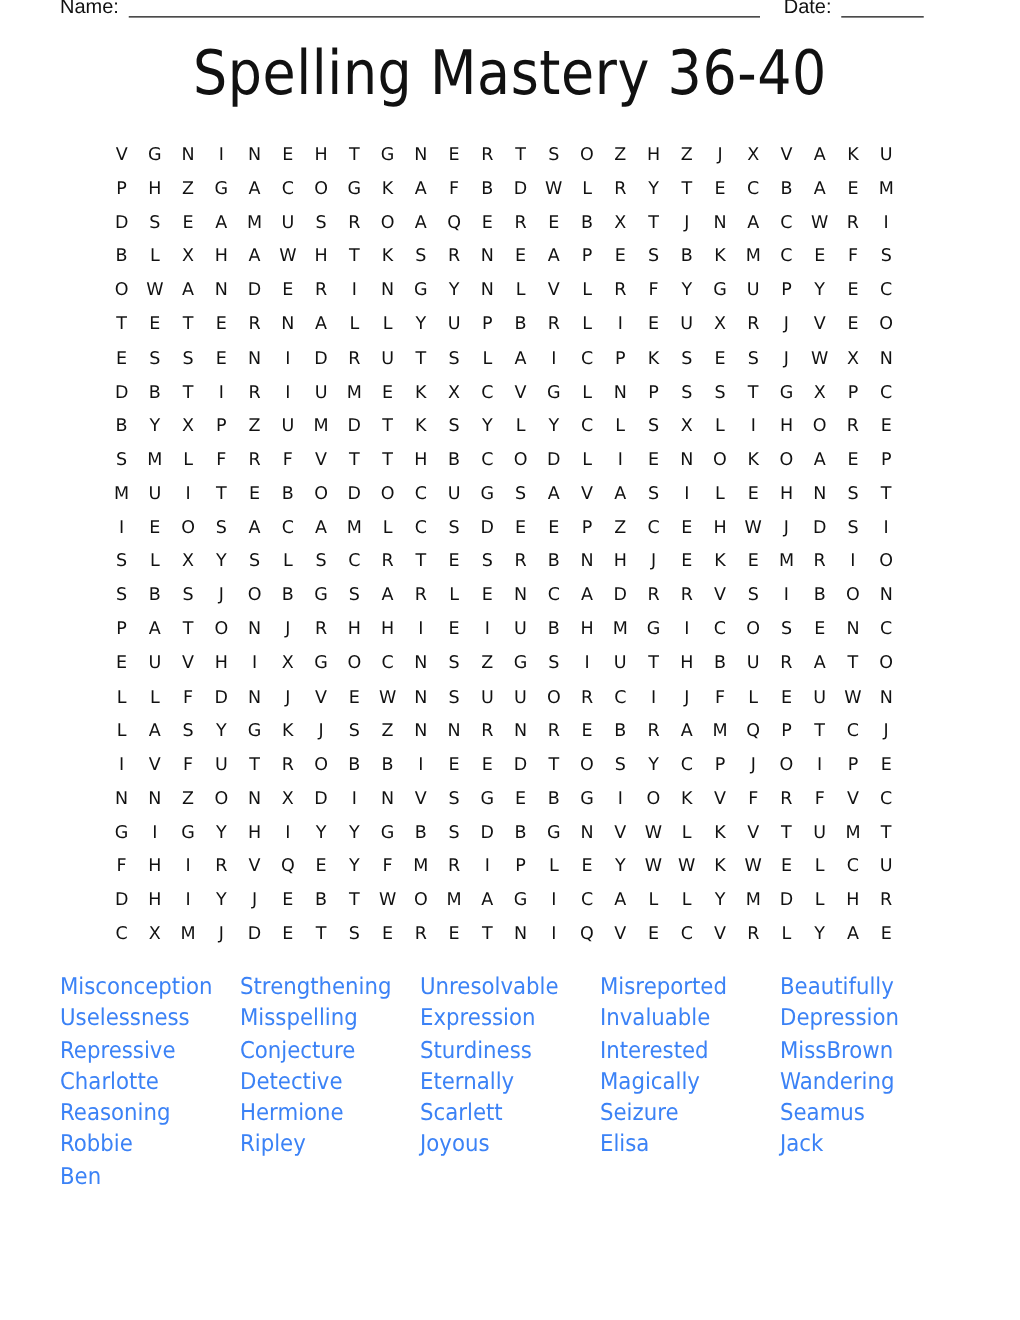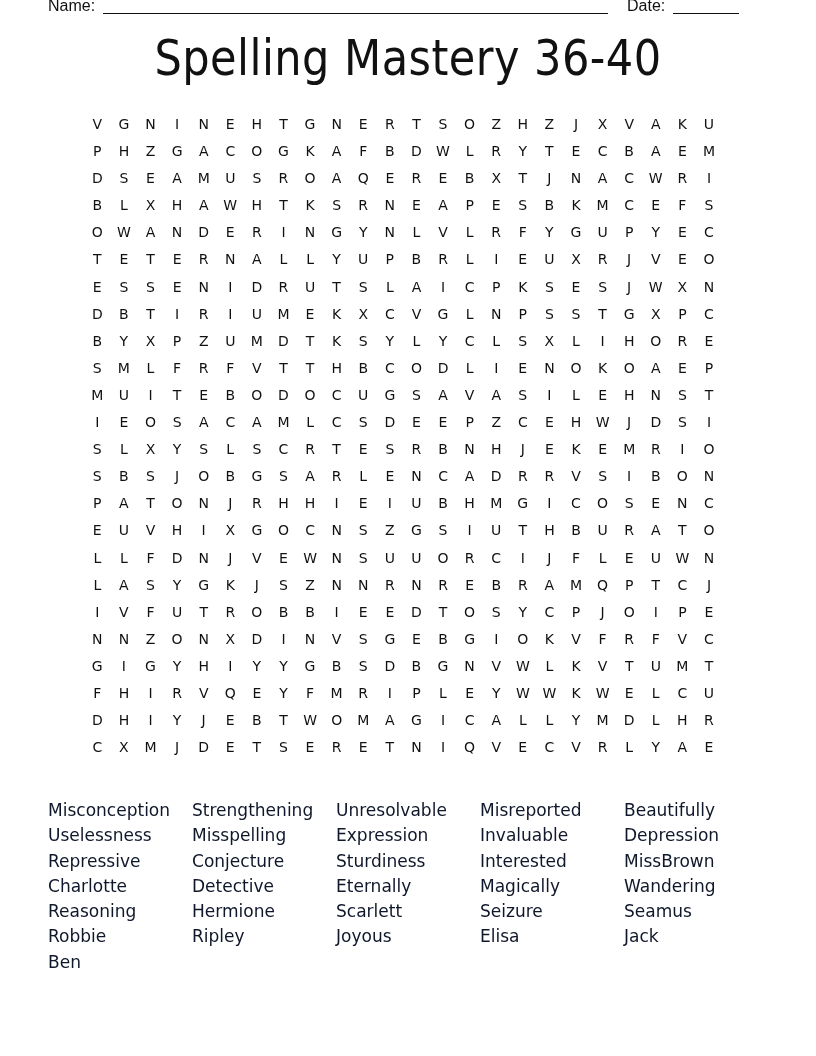--- a/index.html
+++ b/index.html
@@ -20,21 +20,21 @@
     }
     .grid {
       position: absolute; top: 114px; left: 84px;
       display: grid; grid-template-columns: repeat(24, 26.6px); grid-auto-rows: 27.1px;
       font-family: "DejaVu Sans", sans-serif; font-size: 14px; color: #111;
     }
     .cell { text-align: center; line-height: 20px; }
     .words {
       position: absolute; top: 779px; left: 48px;
       display: grid; grid-template-columns: repeat(5, 144px); grid-auto-rows: 25.3px;
-      font-family: "DejaVu Sans", sans-serif; font-size: 18.5px; color: #0f172a; margin-top: 20px;
+      font-family: "DejaVu Sans", sans-serif; font-size: 18.5px; color: #3b82f6;
     }
     .word { white-space: nowrap; transform: scaleX(0.92); transform-origin: left center; }
   </style>
 </head>
 <body>
 
 <div class="header-line">
   <span class="name-label">Name:</span>
   <span class="name-blank"></span>
   <span class="date-label">Date:</span>

